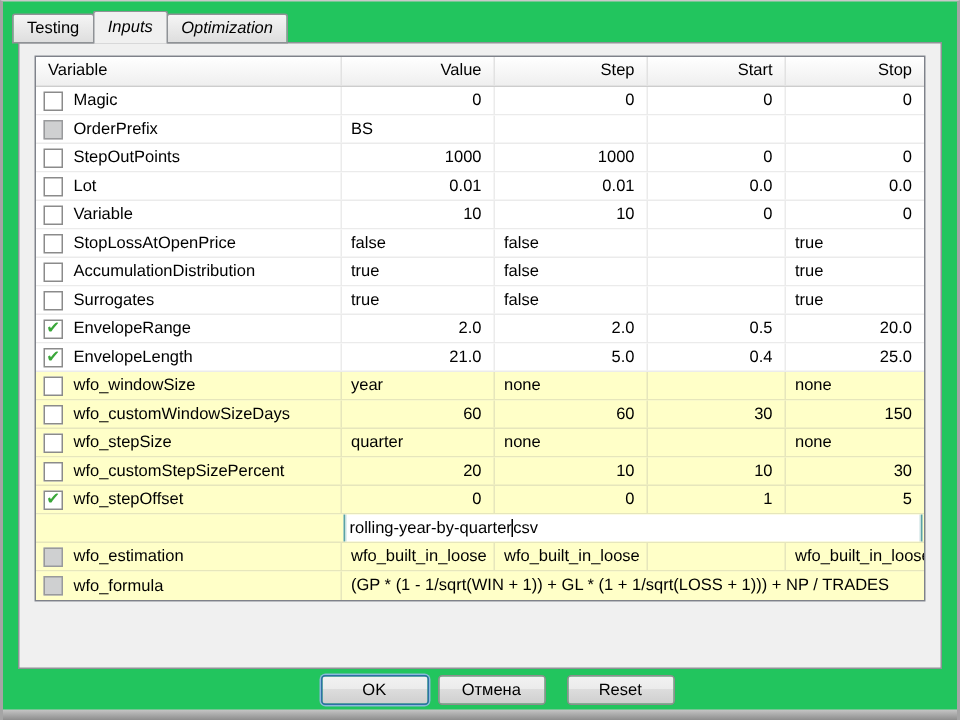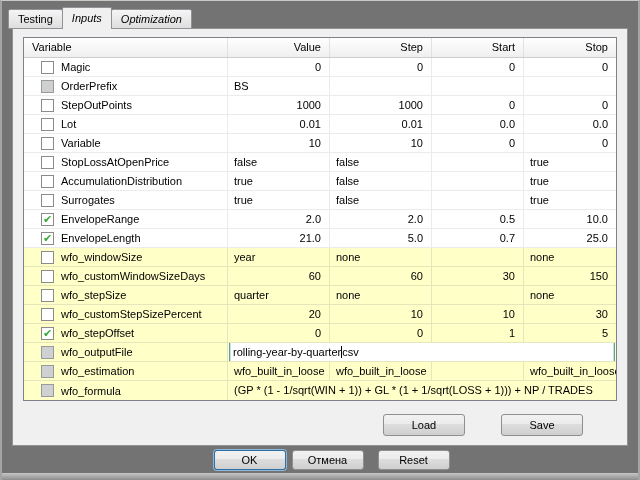--- a/index.html
+++ b/index.html
@@ -1,19 +1,19 @@
 <!DOCTYPE html>
 <html style="--highlight-row: #ffffc8; --check-green: #3aa73a; --edit-border: #5ba3a3; --focus-blue: #2f6fa6;"><head>
 <meta charset="utf-8">
 <style>
   * { margin:0; padding:0; box-sizing:border-box; }
   html,body { width:640px; height:480px; overflow:hidden; }
   body { font-family:"Liberation Sans", sans-serif; font-size:11px; color:#000; background:#f0f0f0; }
 
-  .dialog { width:640px; height:480px; background:#737373;
+  .dialog { width:640px; height:480px; background:#22c55e;
     border-left:2px solid #a5a5a5; border-right:2px solid #a5a5a5; border-top:1px solid #c9c9c9;
     display:flex; flex-direction:column; }
 
   
   .tabstrip { display:flex; align-items:flex-end; padding:6px 0 0 6px; margin-bottom:-1px; position:relative; z-index:5; }
   .tab { height:20px; line-height:19px; padding:0 9px; background:linear-gradient(#f5f5f5,#dedede);
     border:1px solid #8f9296; border-radius:2px 2px 0 0; cursor:default; }
   .tab + .tab { margin-left:-1px;font-style:italic; }
   .tab.active { height:22px; line-height:21px; background:#f0f0f0; border-bottom:none; position:relative; z-index:6; }
 
@@ -27,21 +27,21 @@
   .thead .h { line-height:19px; padding:0 8px; border-right:1px solid #e2e2e2; white-space:nowrap; overflow:hidden; }
   .thead .h:last-child { border-right:none; }
   .h.right { text-align:right; }
 
   .row { height:19px; border-bottom:1px solid #ebebeb; background:#fff; }
   .row:last-child { border-bottom:none; }
   .row.hl { background:var(--highlight-row,#ffffc8); border-bottom-color:#e6e6bc; }
   .cell { line-height:18px; padding:0 6px; border-right:1px solid #ebebeb; white-space:nowrap; overflow:hidden; }
   .row.hl .cell { border-right-color:#e6e6bc; }
   .cell.num { text-align:right; padding-right:8px; }
-  .c-var { grid-column:1; display:flex; align-items:center; gap:7px; padding-left:5px;margin-left:12px; }
+  .c-var { grid-column:1; display:flex; align-items:center; gap:7px; padding-left:5px; }
   .c-val { grid-column:2; } .c-start { grid-column:3; } .c-step { grid-column:4; }
   .c-stop { grid-column:5; border-right:none; }
   .span-all { grid-column:2 / 6; border-right:none; }
 
   .checkbox { flex:0 0 13px; width:13px; height:13px; border:1px solid #8b8b8b; background:#fff;
     display:flex; align-items:center; justify-content:center; font-size:11px; line-height:12px;
     color:var(--check-green,#3aa73a); }
   .checkbox.disabled { background:#cfd0d1; border-color:#999a9c; }
 
   .edit-cell { padding:0; display:flex; align-items:center; }
@@ -163,30 +163,30 @@
     <div class="cell c-stop">true</div>
   </div>
           <div class="row grid-cols">
     <div class="cell c-var">
       <span class="checkbox checked">✔</span>
       <span>EnvelopeRange</span>
     </div>
     <div class="cell c-val num">2.0</div>
     <div class="cell c-start num">2.0</div>
     <div class="cell c-step num">0.5</div>
-    <div class="cell c-stop num">10.0</div>
+    <div class="cell c-stop num">20.0</div>
   </div>
           <div class="row grid-cols">
     <div class="cell c-var">
       <span class="checkbox checked">✔</span>
       <span>EnvelopeLength</span>
     </div>
     <div class="cell c-val num">21.0</div>
     <div class="cell c-start num">5.0</div>
-    <div class="cell c-step num">0.7</div>
+    <div class="cell c-step num">0.4</div>
     <div class="cell c-stop num">25.0</div>
   </div>
           <div class="row grid-cols hl">
     <div class="cell c-var">
       <span class="checkbox unchecked"></span>
       <span>wfo_windowSize</span>
     </div>
     <div class="cell c-val">year</div>
     <div class="cell c-start">none</div>
     <div class="cell c-step"></div>
@@ -226,24 +226,20 @@
     <div class="cell c-var">
       <span class="checkbox checked">✔</span>
       <span>wfo_stepOffset</span>
     </div>
     <div class="cell c-val num">0</div>
     <div class="cell c-start num">0</div>
     <div class="cell c-step num">1</div>
     <div class="cell c-stop num">5</div>
   </div>
           <div class="row grid-cols hl">
-    <div class="cell c-var">
-      <span class="checkbox disabled"></span>
-      <span>wfo_outputFile</span>
-    </div>
     <div class="cell c-val span-all edit-cell">
               <span class="edit-box">rolling-year-by-quarter<span class="caret"></span>csv</span>
             </div>
 
   </div>
           <div class="row grid-cols hl">
     <div class="cell c-var">
       <span class="checkbox disabled"></span>
       <span>wfo_estimation</span>
     </div>
@@ -256,24 +252,20 @@
     <div class="cell c-var">
       <span class="checkbox disabled"></span>
       <span>wfo_formula</span>
     </div>
     <div class="cell c-val span-all">(GP * (1 - 1/sqrt(WIN + 1)) + GL * (1 + 1/sqrt(LOSS + 1))) + NP / TRADES</div>
 
   </div>
         </div>
     </div>
 
-    <div class="panel-btns">
-      <button class="btn">Load</button>
-      <button class="btn">Save</button>
-    </div>
   </div>
 
   <div class="bottom-row">
     <button class="btn ok">OK</button>
     <button class="btn cancel">Отмена</button>
     <button class="btn">Reset</button>
   </div>
 
   <div class="bottom-edge"></div>
 </div>

